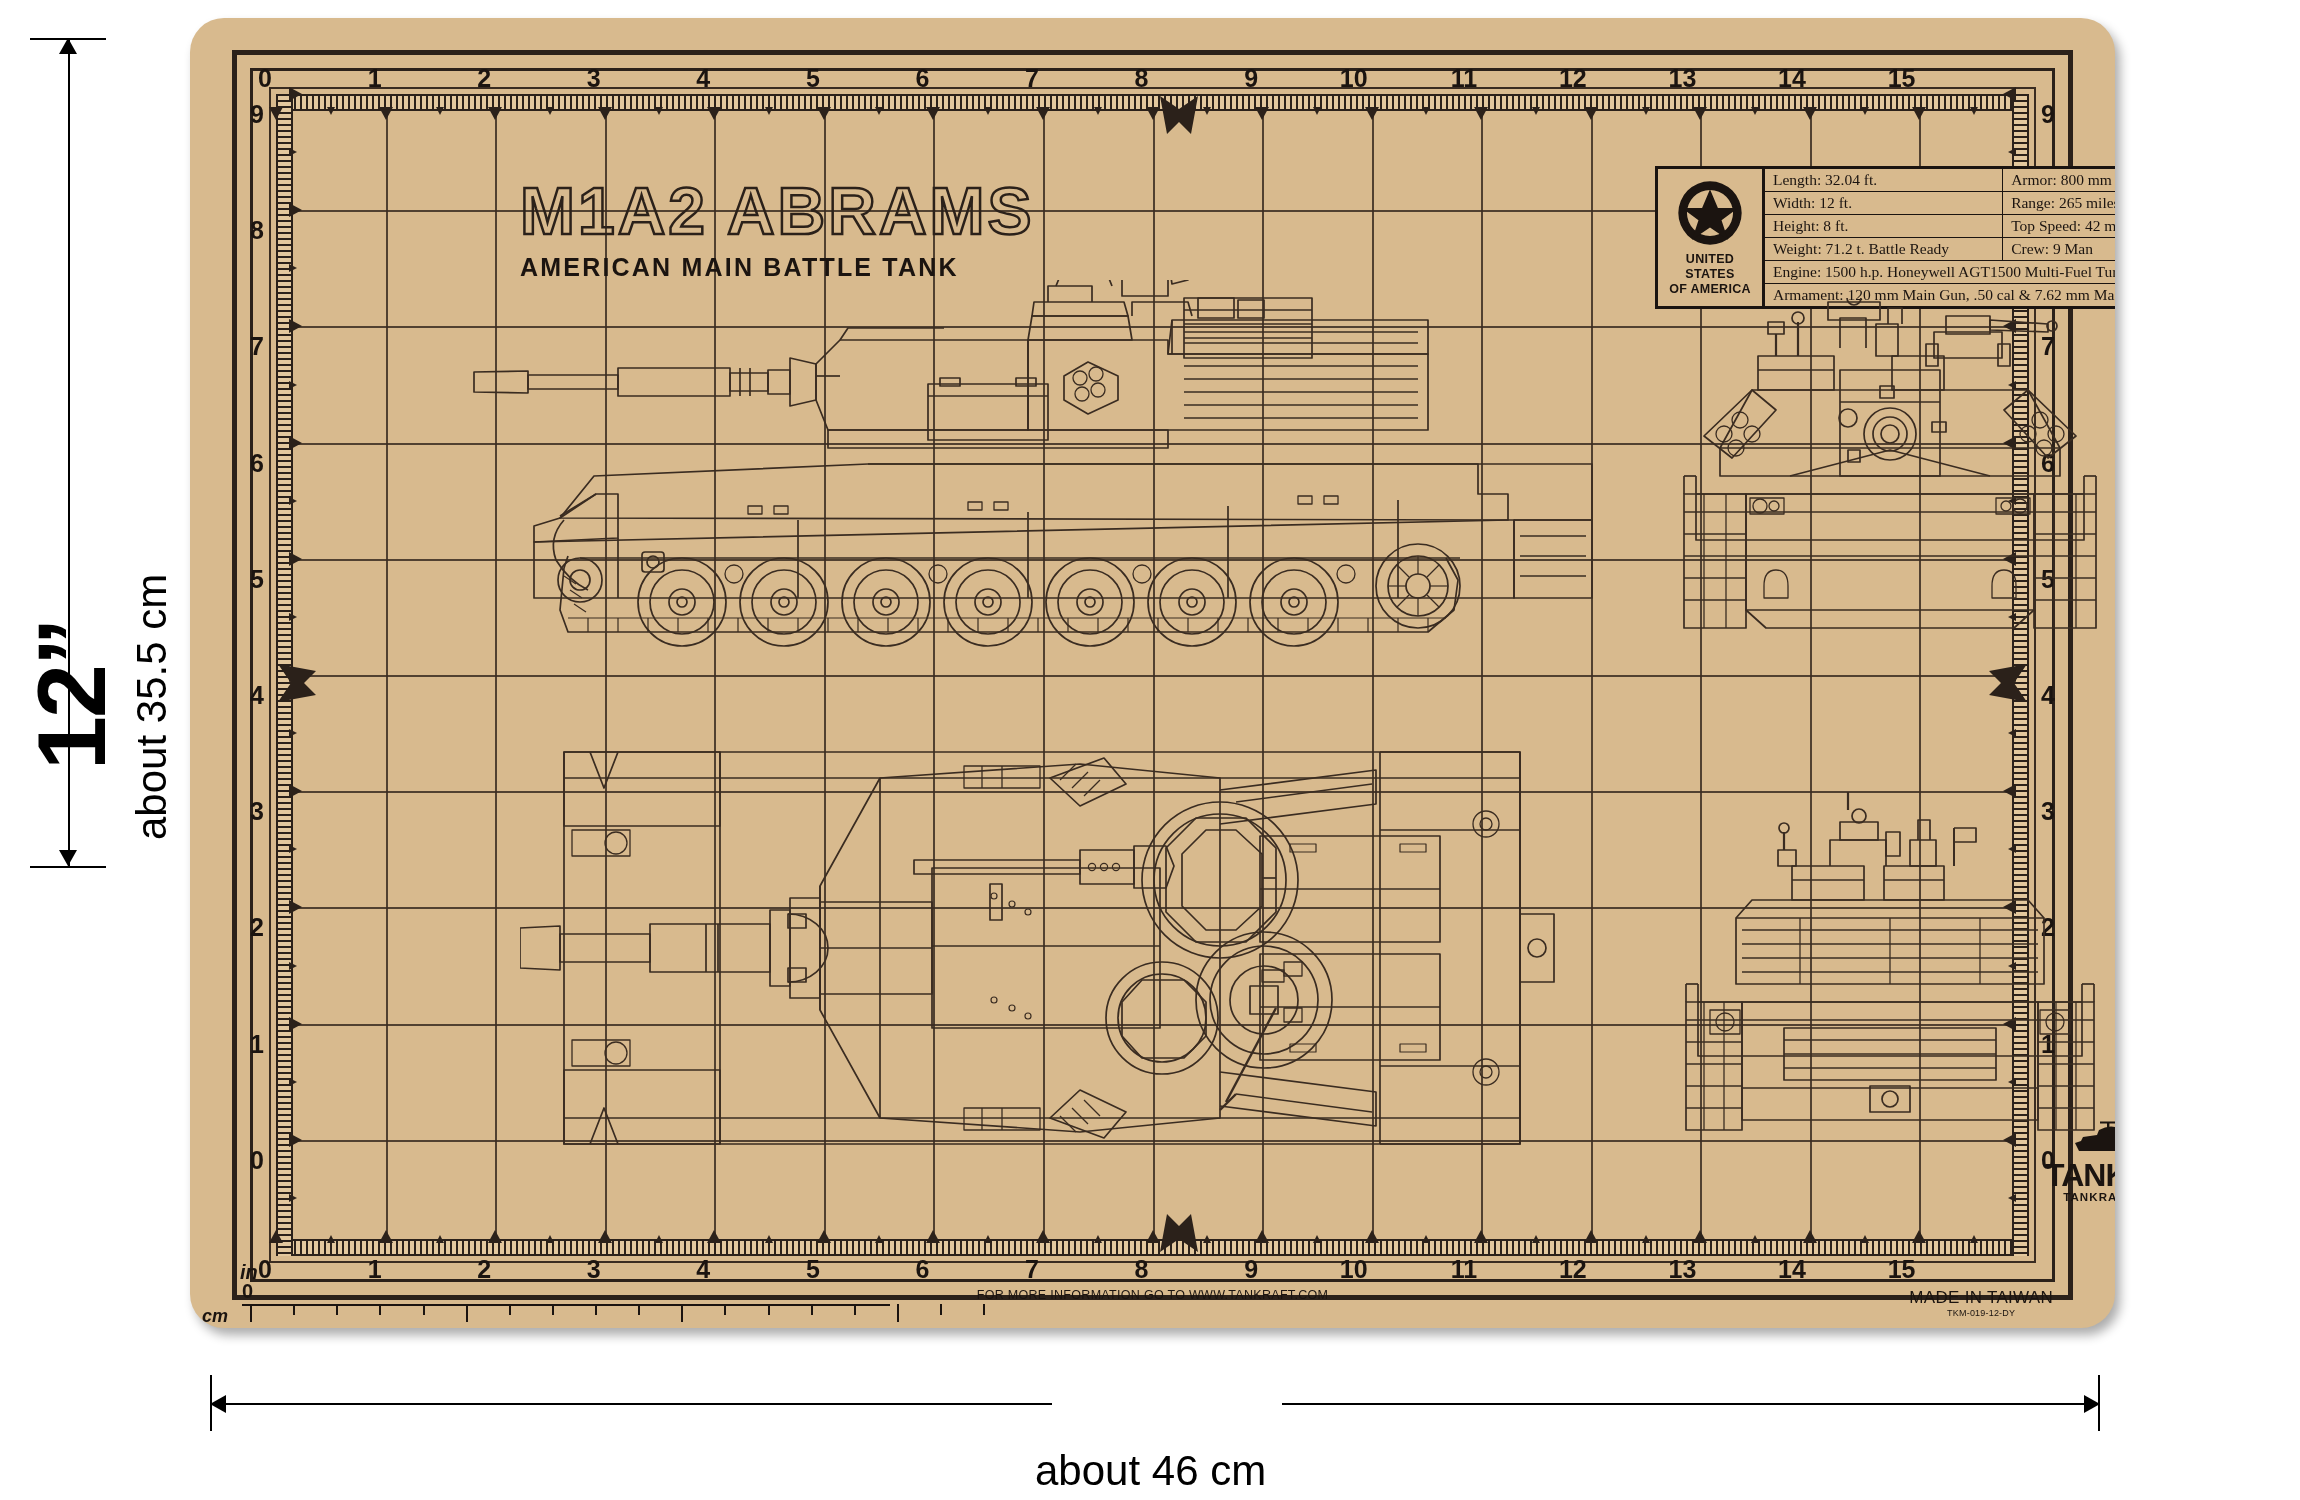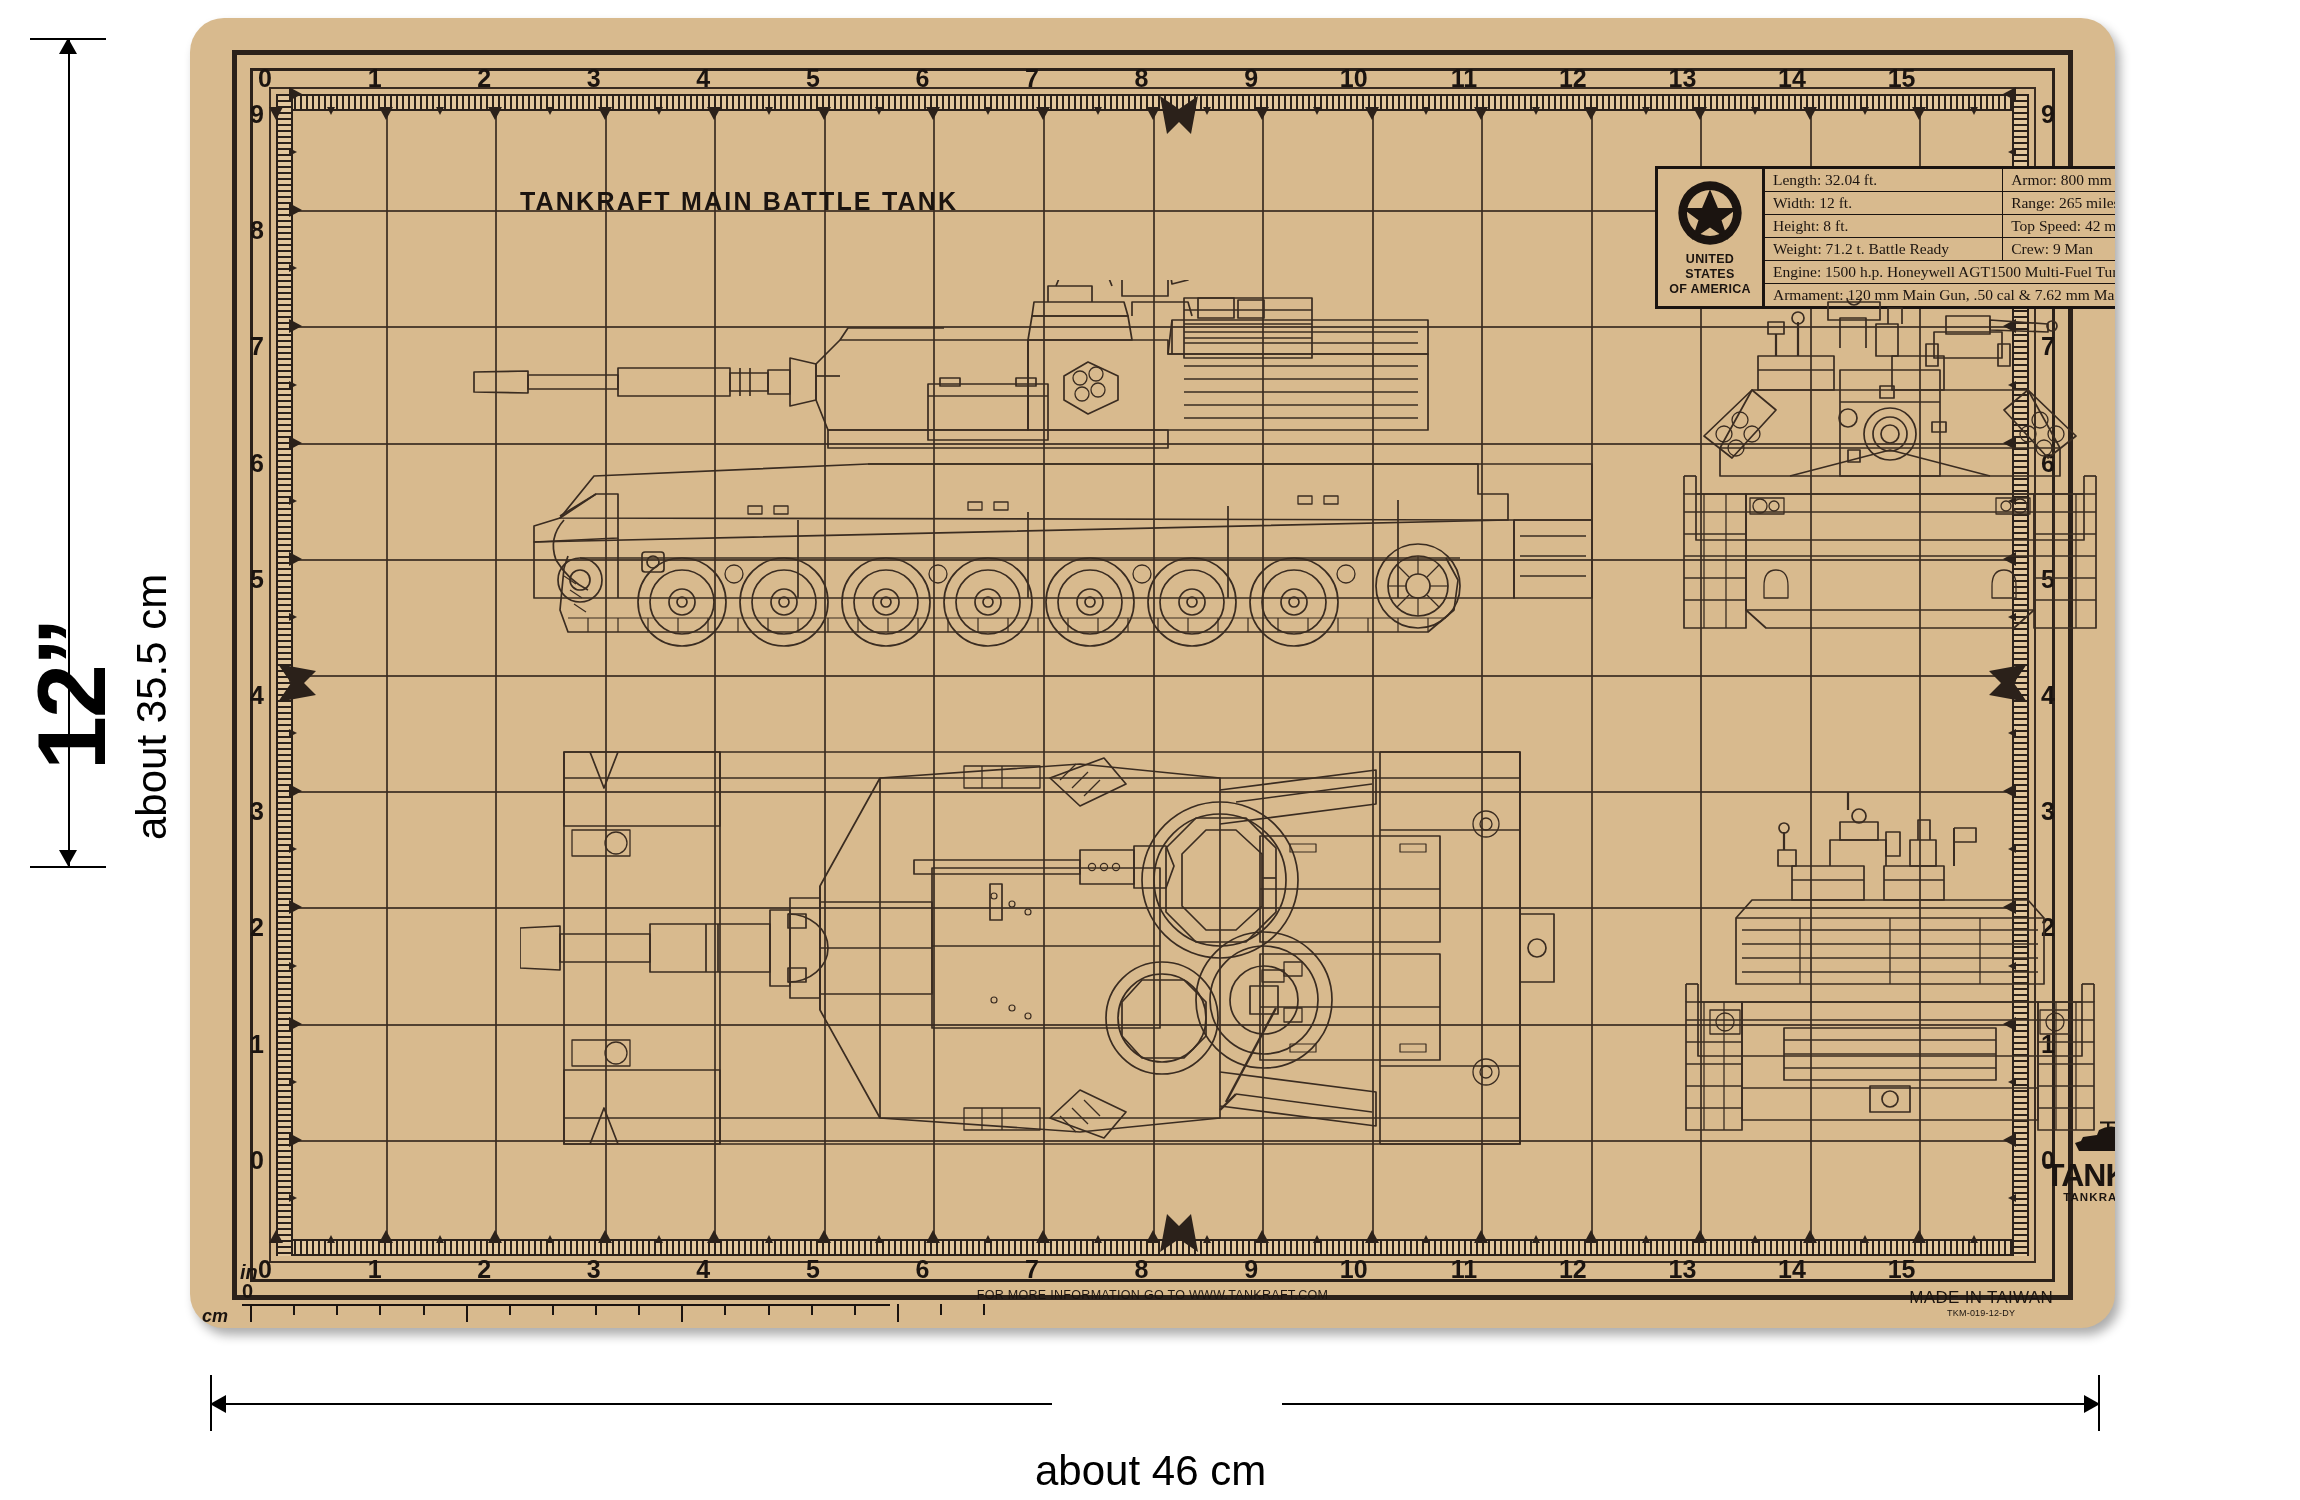--- a/index.html
+++ b/index.html
@@ -337,21 +337,22 @@
     <path d="M2 38 L21 25 L40 38 L33 0 L21 12 L9 0 Z" fill="#2b211a"></path>
   </svg>
   <svg class="bigarrow" style="left:88px;top:644px;" width="38" height="42" viewBox="0 0 38 42">
     <path d="M0 2 L13 21 L0 40 L38 33 L26 21 L38 9 Z" fill="#2b211a"></path>
   </svg>
   <svg class="bigarrow" style="right:88px;top:644px;" width="38" height="42" viewBox="0 0 38 42">
     <path d="M38 2 L25 21 L38 40 L0 33 L12 21 L0 9 Z" fill="#2b211a"></path>
   </svg>
 
   <div id="title-block">
-    <div id="mat-subtitle">TANKRAFT MAIN BATTLE TANK</div>
+    <div id="mat-title">M1A2 ABRAMS</div>
+    <div id="mat-subtitle">AMERICAN MAIN BATTLE TANK</div>
   </div>
 
   <div id="spec">
     <div id="spec-badge">
       <svg class="bstar" width="72" height="72" viewBox="0 0 100 100">
         <g fill="#1b1410">
           <path d="M50 6 A44 44 0 0 1 94 50 L82 50 A32 32 0 0 0 50 18 Z"></path>
           <path d="M94 50 A44 44 0 0 1 50 94 L50 82 A32 32 0 0 0 82 50 Z"></path>
           <path d="M50 94 A44 44 0 0 1 6 50 L18 50 A32 32 0 0 0 50 82 Z"></path>
           <path d="M6 50 A44 44 0 0 1 50 6 L50 18 A32 32 0 0 0 18 50 Z"></path>

